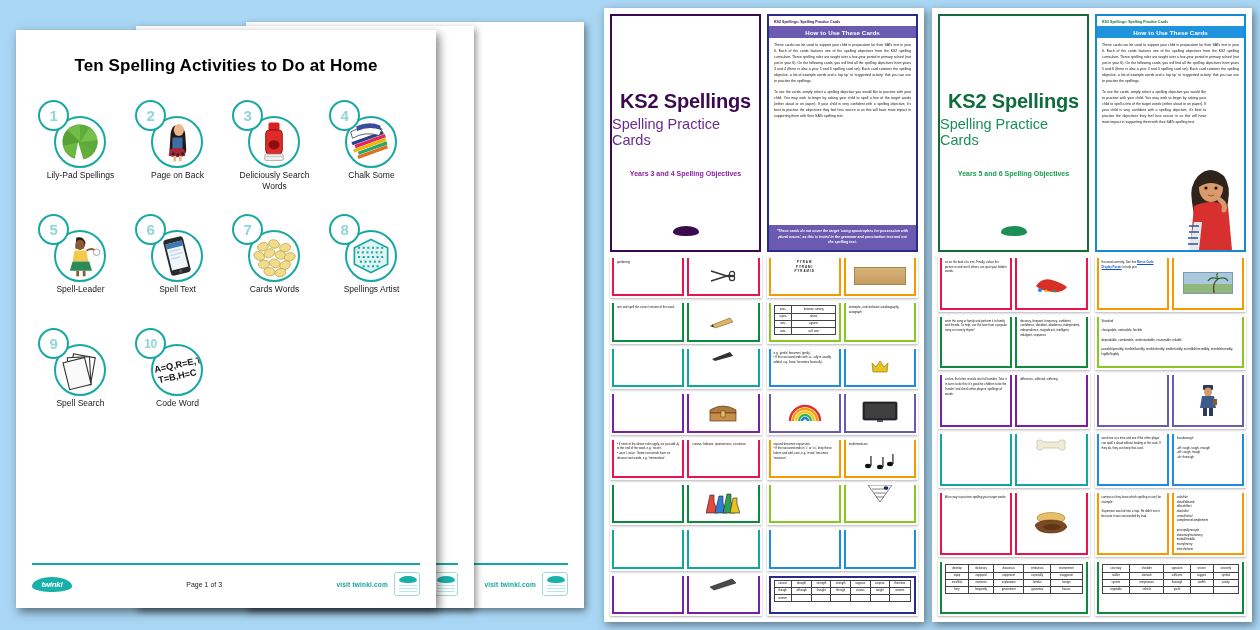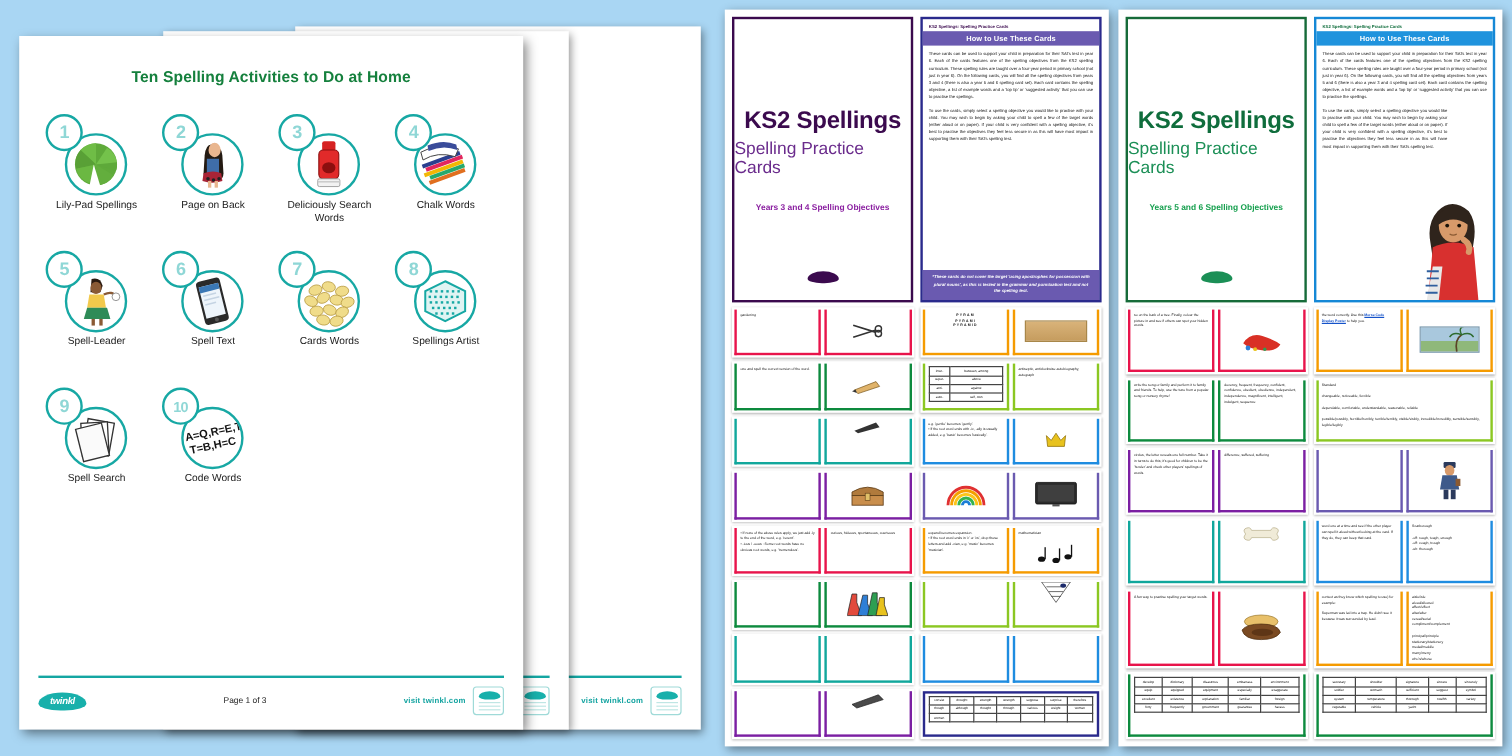--- a/index.html
+++ b/index.html
@@ -17,21 +17,21 @@
 
   .sheet { position: absolute; background: #fff; box-shadow: 2px 3px 7px rgba(0,0,0,.45); }
   .sheet-back3 { left: 238px; top: 14px; width: 338px; height: 586px; }
   .sheet-back2 { left: 128px; top: 18px; width: 338px; height: 582px; }
   .sheet-front { left: 8px; top: 22px; width: 420px; height: 578px; z-index: 4;
                  box-shadow: 3px 4px 9px rgba(0,0,0,.5); }
 
   .p-inner { position: absolute; inset: 0; padding: 14px 16px; }
 
   .a-title {
-    color: #15803d; font-size: 13px; font-weight: bold; text-align: center;
+    color: #000000; font-size: 17px; font-weight: bold; text-align: center;
     letter-spacing: .1px; margin-top: 12px;
   }
   .a-title.clip { text-align: left; padding-left: 0; white-space: nowrap; overflow: hidden; }
 
   .grid { margin-top: 22px; display: grid; grid-template-columns: repeat(4, 1fr); row-gap: 14px; }
   .act { position: relative; height: 100px; }
   .act-icons { position: relative; height: 68px; }
   .bubble {
     position: absolute; left: 22px; top: 18px; width: 52px; height: 52px;
     border-radius: 50%; border: 2px solid #17a8a4; background: #fff;
@@ -343,21 +343,21 @@
                     <rect x="5" y="27" width="37" height="3.6" fill="#f2b705"></rect>
                     <rect x="9" y="31" width="33" height="3.6" fill="#26a96c"></rect>
                     <rect x="7" y="35" width="34" height="3.6" fill="#e06f1f"></rect>
                   </g>
                   <path d="M4 15 q16 -9 34 -3 l-3 7 q-16 -5 -29 3z" fill="#fff" stroke="#444" stroke-width=".9"></path>
                   <path d="M10 9 q14 -6 26 -1 l1 5 q-13 -5 -26 1z" fill="#3a4c9a"></path>
                 </svg>
               </div>
               <div class="numdot">4</div>
             </div>
-            <div class="act-label">Chalk Words</div>
+            <div class="act-label">Chalk Some</div>
           </div>
 
           <div class="act">
             <div class="act-icons">
               <div class="bubble">
                 <svg class="art" viewBox="0 0 52 52">
                   <path d="M22 6 q8 -2 10 6 l-2 6 -9 0 z" fill="#2b1a10"></path>
                   <ellipse cx="26" cy="14" rx="5" ry="5.5" fill="#8a5a35"></ellipse>
                   <path d="M20 20 h13 l2 12 h-17z" fill="#f2c94c"></path>
                   <path d="M18 32 h18 l3 10 h-24z" fill="#2e8b57"></path>
@@ -475,21 +475,21 @@
           <div class="act">
             <div class="act-icons">
               <div class="bubble">
                 <svg class="art" viewBox="0 0 52 52">
                   <text x="2" y="24" font-size="10" font-weight="bold" font-family="Liberation Sans, sans-serif" fill="#111" transform="rotate(-12 26 26)">A=Q,R=E,T</text>
                   <text x="4" y="36" font-size="10" font-weight="bold" font-family="Liberation Sans, sans-serif" fill="#111" transform="rotate(-12 26 26)">T=B,H=C</text>
                 </svg>
               </div>
               <div class="numdot" style="font-size:12px;">10</div>
             </div>
-            <div class="act-label">Code Words</div>
+            <div class="act-label">Code Word</div>
           </div>
 
         </div>
       </div>
 
       <div class="p-footer">
         <div class="p-rule"></div>
         <div class="p-frow">
           <div class="twinkl-logo">twinkl</div>
           <div class="p-num">Page 1 of 3</div>

